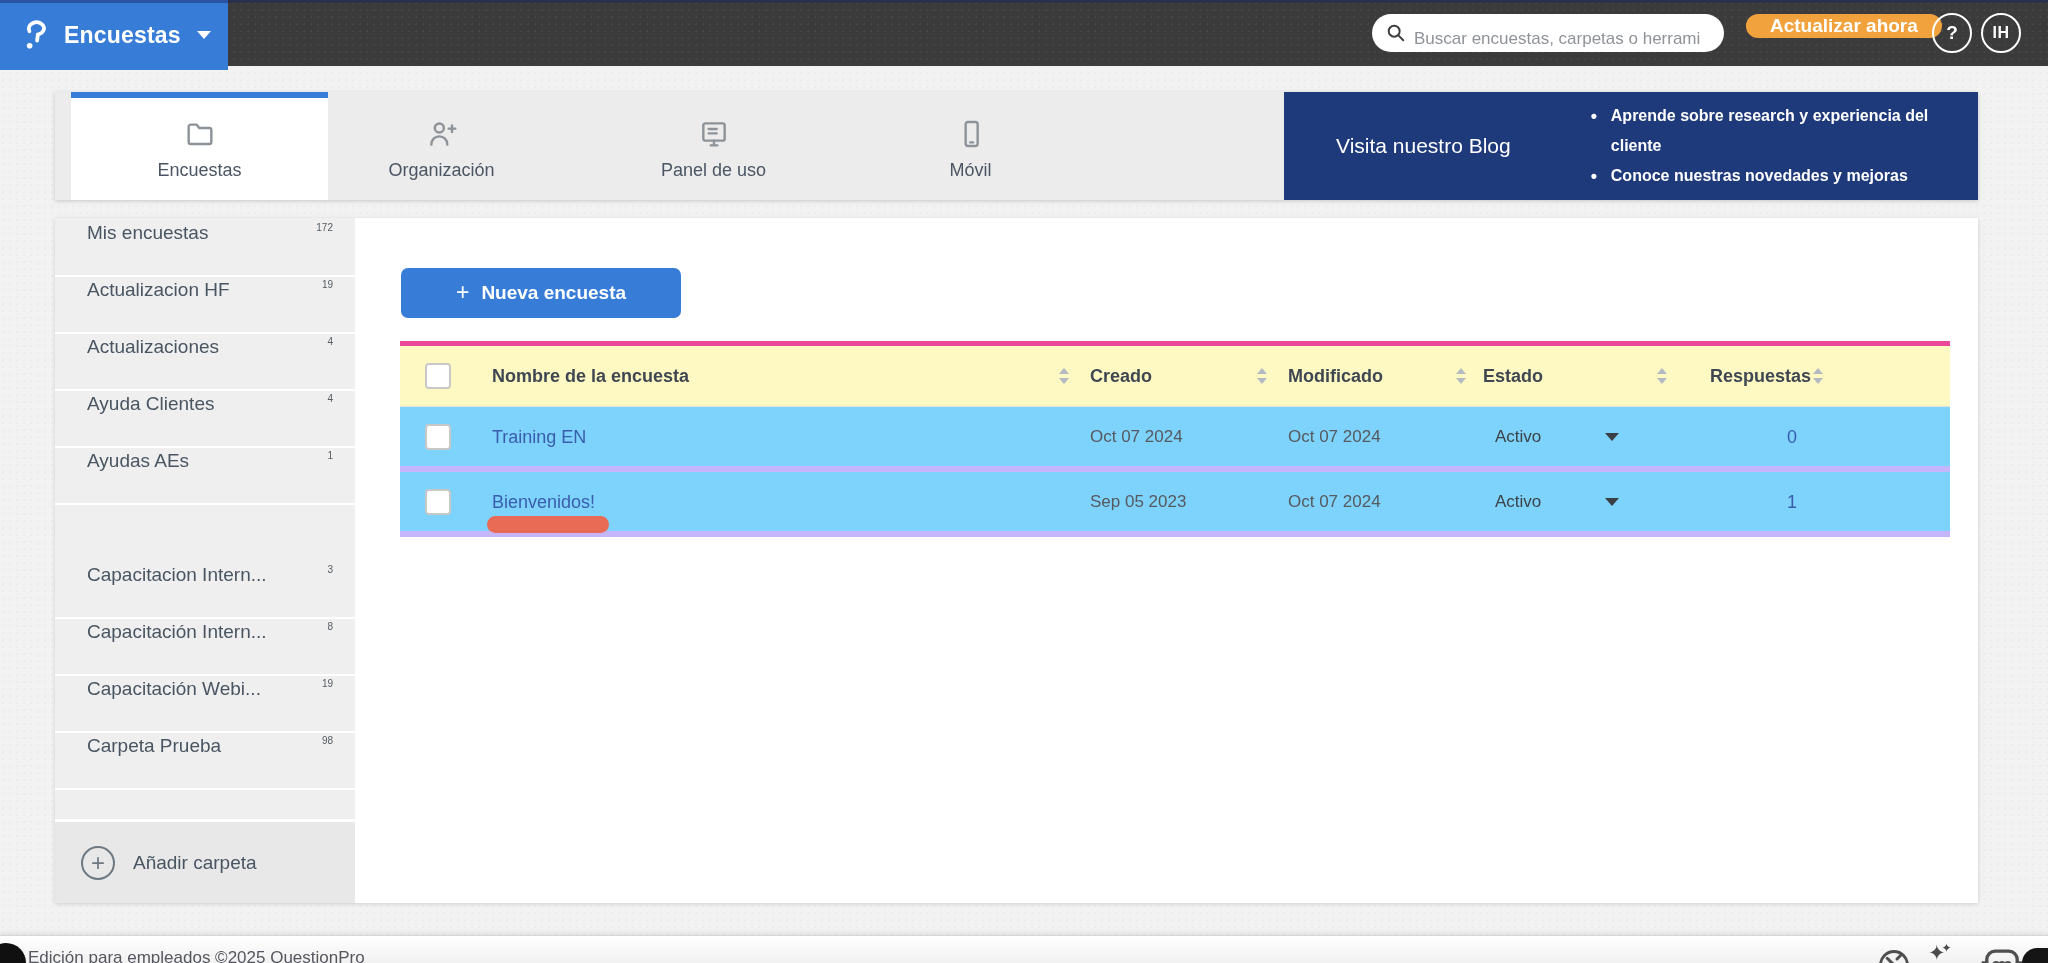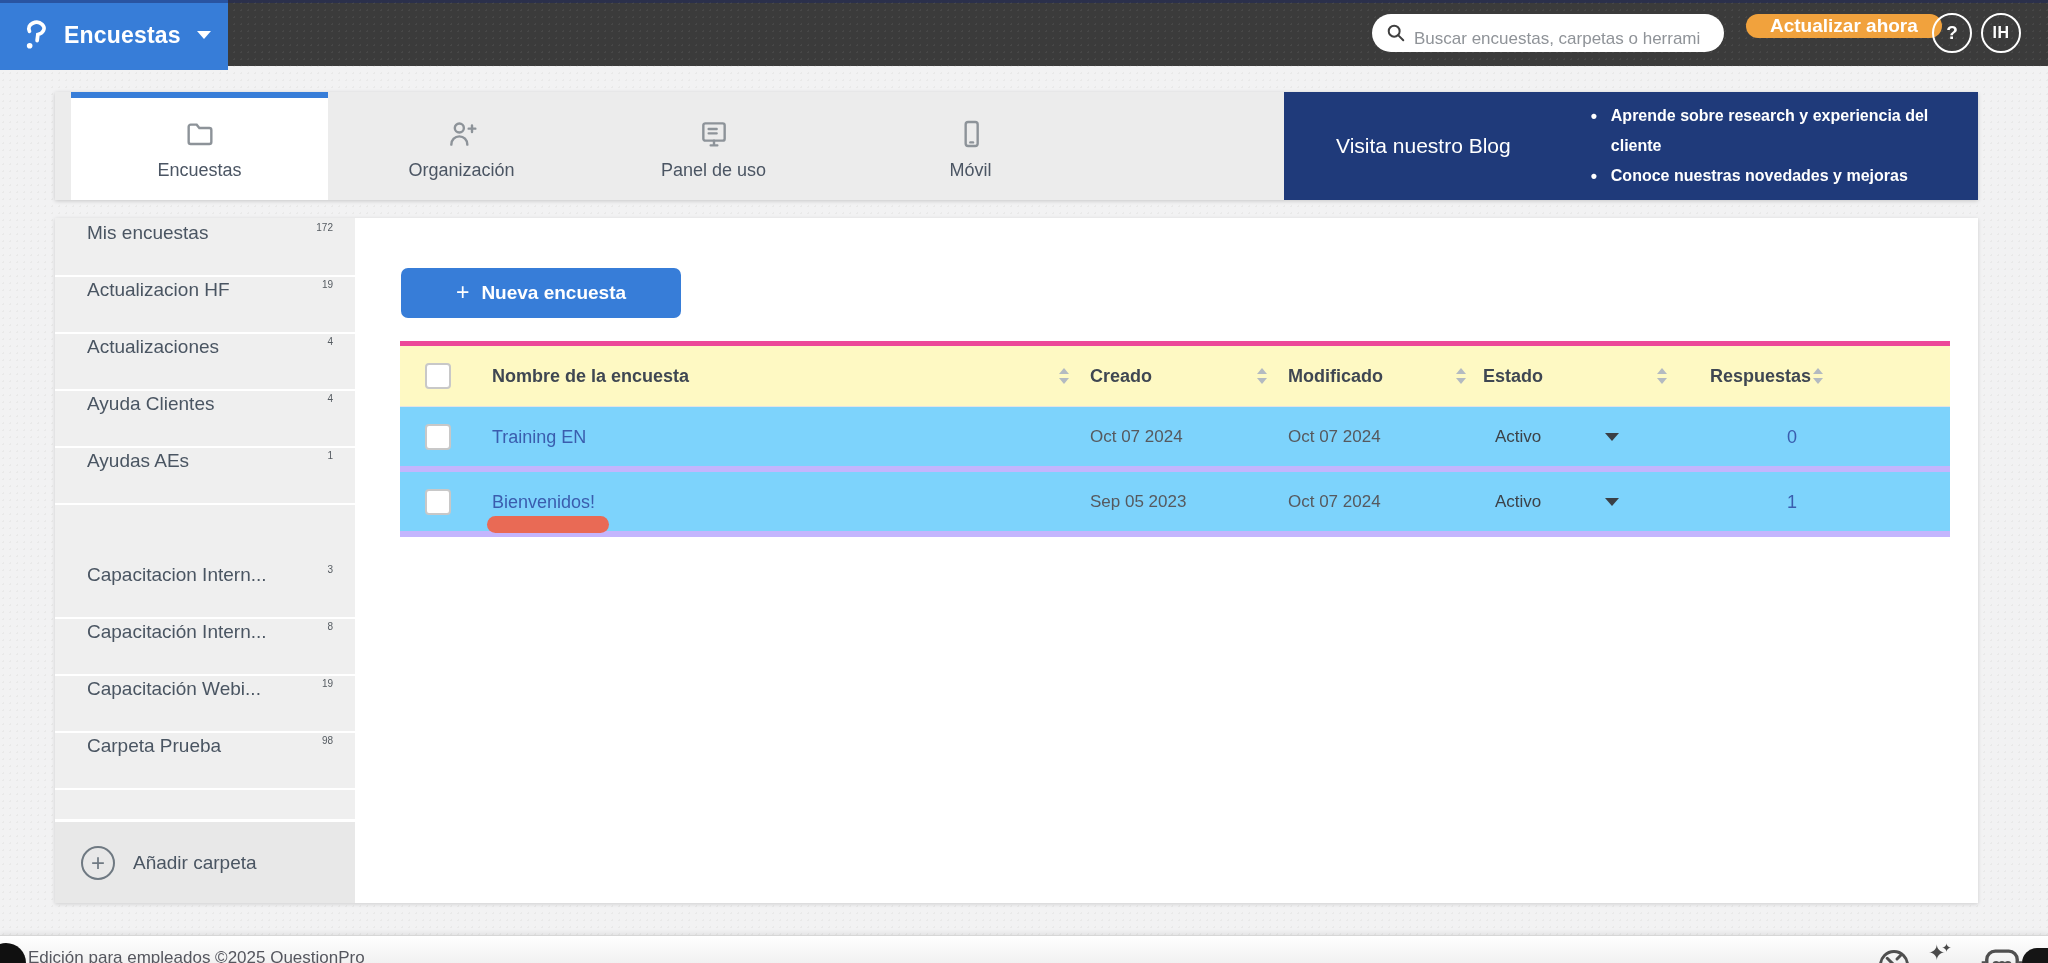--- a/index.html
+++ b/index.html
@@ -41,21 +41,21 @@
 
   
   .tabs-card { position:absolute; left:55px; top:92px; width:1923px; height:108px;
     background:#ececec; box-shadow:0 1px 4px rgba(0,0,0,0.18); z-index:10; }
   .tab { position:absolute; top:0; width:257px; height:108px; display:flex; flex-direction:column;
     align-items:center; justify-content:center; gap:9px; cursor:pointer;
     border-top:6px solid transparent; color:#4b5563; font-size:18px; }
   .tab .ticon { height:34px; display:flex; align-items:center; }
   .tab svg { stroke:#8d9399; }
   .tab.active { background:#fff; border-top:6px solid #377dd8; }
-  .tab-0 { left:16px; } .tab-1 { left:278px;justify-content:center; } .tab-2 { left:530px; } .tab-3 { left:787px; }
+  .tab-0 { left:16px; } .tab-1 { left:258px;justify-content:center; } .tab-2 { left:530px; } .tab-3 { left:787px; }
   .banner { position:absolute; right:0; top:0; width:694px; height:108px; background:#1f3a7a;
     display:flex; align-items:center; cursor:pointer; }
   .banner-title { color:#fff; font-size:21px; margin-left:52px; width:230px; }
   .banner ul { list-style:none; margin-left:28px; }
   .banner li { color:#fff; font-size:16px; font-weight:700; line-height:30px; position:relative; padding-left:20px; }
   .banner li::before { content:"•"; position:absolute; left:0; top:0; font-size:18px; }
 
   
   .main-card { position:absolute; left:55px; top:218px; width:1923px; height:685px;
     background:#fff; box-shadow:0 1px 4px rgba(0,0,0,0.15); }

